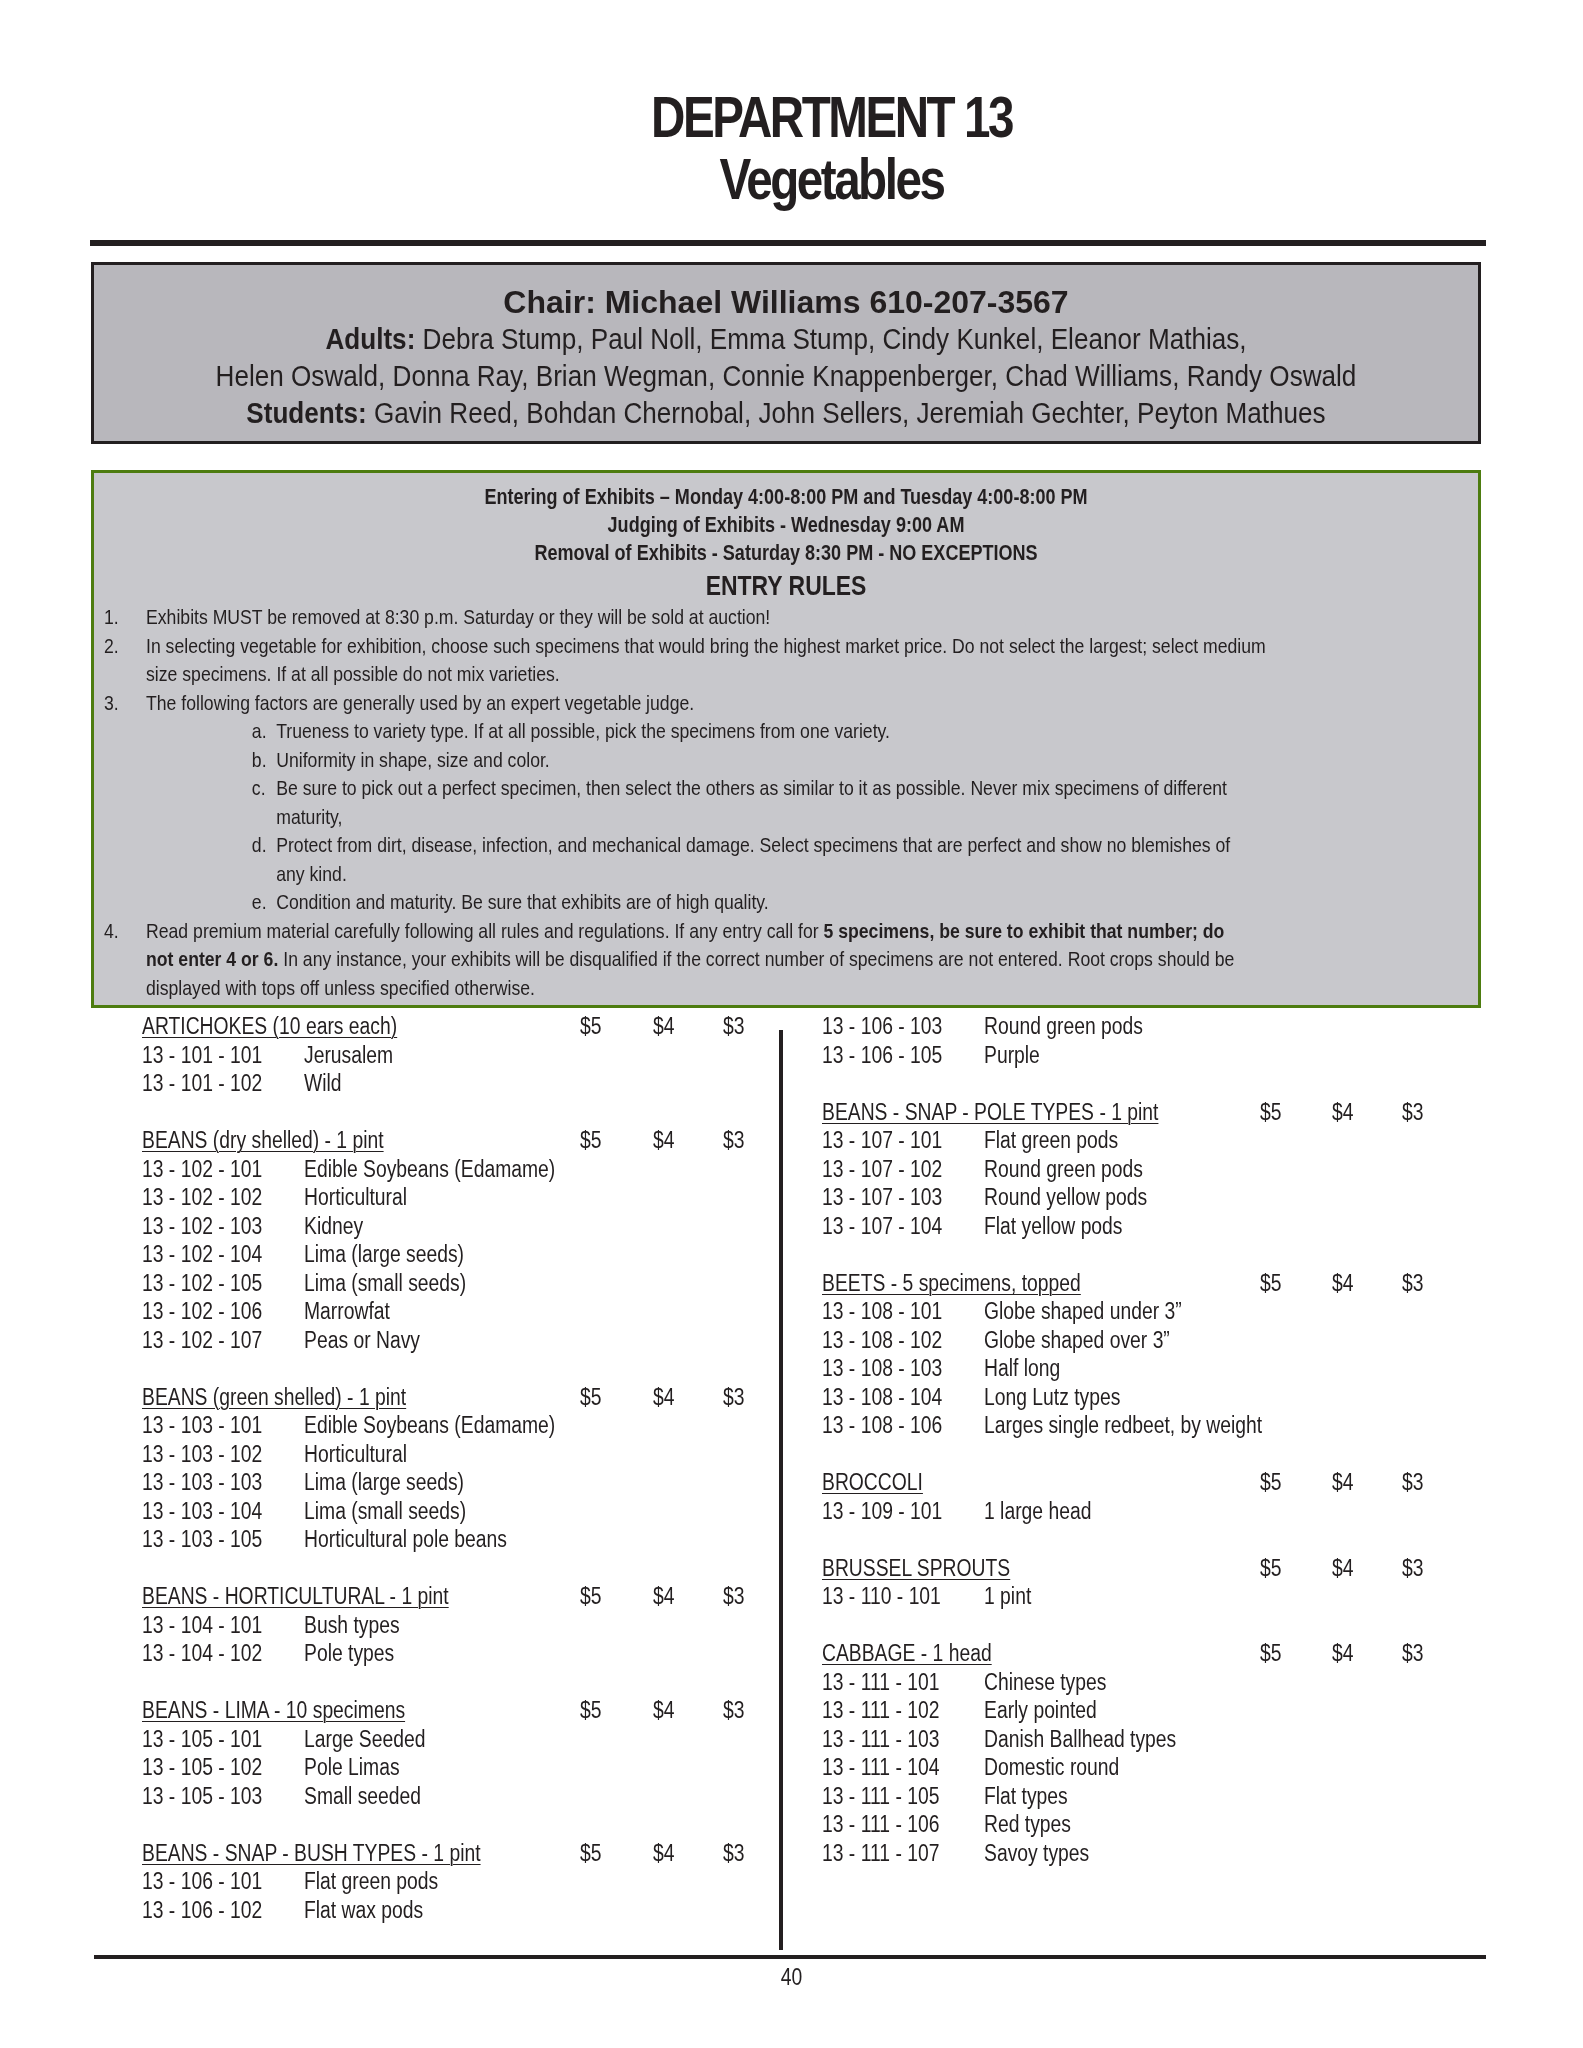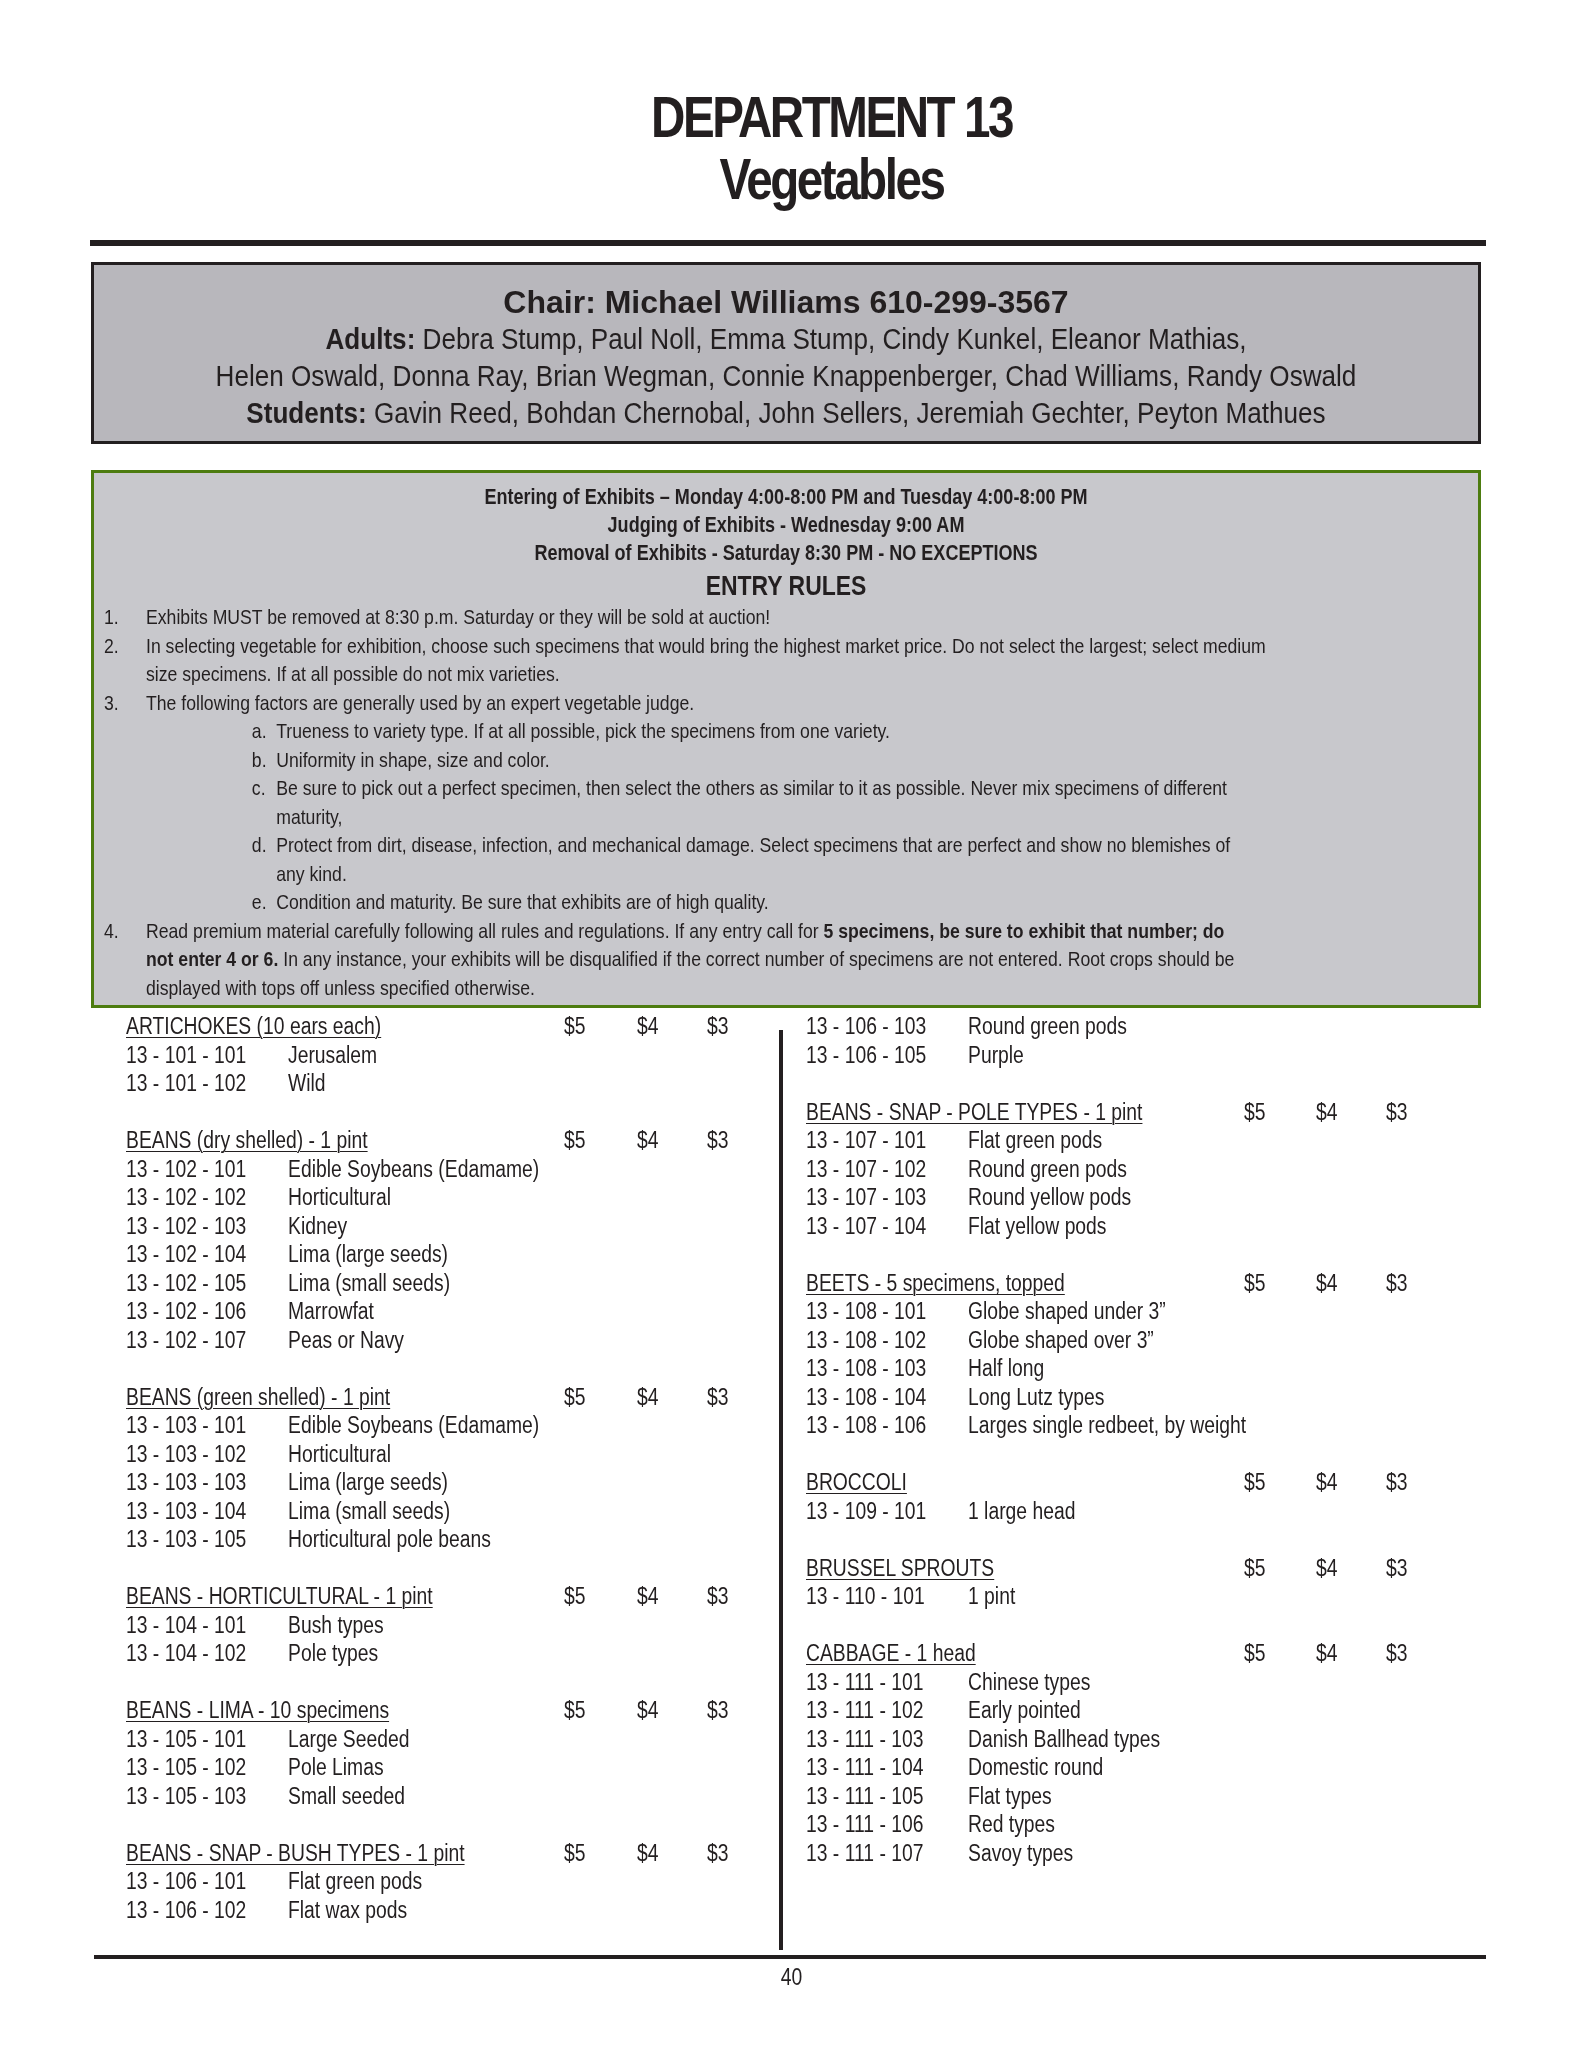--- a/index.html
+++ b/index.html
@@ -23,21 +23,21 @@
   .rule .txt { display: block; }
   .rule.level1 { padding-left: 50px; left: 10px; }
   .rule.level1 .num { left: 0; }
   .rule.level2 { padding-left: 205px; left: 10px; }
   .rule.level2 .num { left: 176px; }
   .rule .txt b { font-weight: bold; }
   .divider-v { position: absolute; left: 779px; top: 1030px; width: 4px; height: 920px; background: #231f20; }
   .col { position: absolute; top: 1012px; font-family: "Liberation Sans", sans-serif; font-size: 23px; }
   .col-left { left: 126px; width: 640px; }
   .col-right { left: 806px; width: 640px; }
-  .cls { margin-bottom: 28.5px; }
+  .cls { margin-bottom: 28.5px; margin-left: 16px; }
   .cls-head { position: relative; height: 28.5px; line-height: 28.5px; }
   .cls-title { text-decoration: underline; text-decoration-thickness: 1px; text-underline-offset: 3px;
     display: inline-block; transform: scaleX(0.84); transform-origin: left; white-space: nowrap; }
   .prize { position: absolute; top: 0; transform: scaleX(0.84); transform-origin: left; }
   .col-left .p1 { left: 438px; } .col-left .p2 { left: 511px; } .col-left .p3 { left: 581px; }
   .col-right .p1 { left: 438px; } .col-right .p2 { left: 510px; } .col-right .p3 { left: 580px; }
   .entry { position: relative; height: 28.5px; line-height: 28.5px; white-space: nowrap; }
   .entry .code { position: absolute; left: 0; transform: scaleX(0.84); transform-origin: left; }
   .entry .desc { position: absolute; left: 162px; transform: scaleX(0.84); transform-origin: left; }
   .bottom-rule { position: absolute; left: 94px; top: 1955px; width: 1392px; height: 4px; background: #231f20; }
@@ -46,21 +46,21 @@
 </head>
 <body>
 
 <div class="title-block">
   <span class="title-line">DEPARTMENT 13</span>
   <span class="title-line">Vegetables</span>
 </div>
 <div class="top-rule"></div>
 
 <div class="chair-box">
-  <div class="chair-line">Chair:  Michael Williams 610-299-3567</div>
+  <div class="chair-line">Chair:  Michael Williams 610-207-3567</div>
   <div class="people-line"><b>Adults:</b><span> Debra Stump, Paul Noll, Emma Stump, Cindy Kunkel, Eleanor Mathias,</span></div>
   <div class="people-line">Helen Oswald, Donna Ray, Brian Wegman, Connie Knappenberger, Chad Williams, Randy Oswald</div>
   <div class="people-line"><b>Students:</b><span> Gavin Reed, Bohdan Chernobal, John Sellers, Jeremiah Gechter, Peyton Mathues</span></div>
 </div>
 
 <div class="rules-box">
   <div class="sched first">Entering of Exhibits – Monday 4:00-8:00 PM and Tuesday 4:00-8:00 PM</div>
   <div class="sched">Judging of Exhibits - Wednesday 9:00 AM</div>
   <div class="sched">Removal of Exhibits - Saturday 8:30 PM - NO EXCEPTIONS</div>
   <div class="rules-heading">ENTRY RULES</div>

